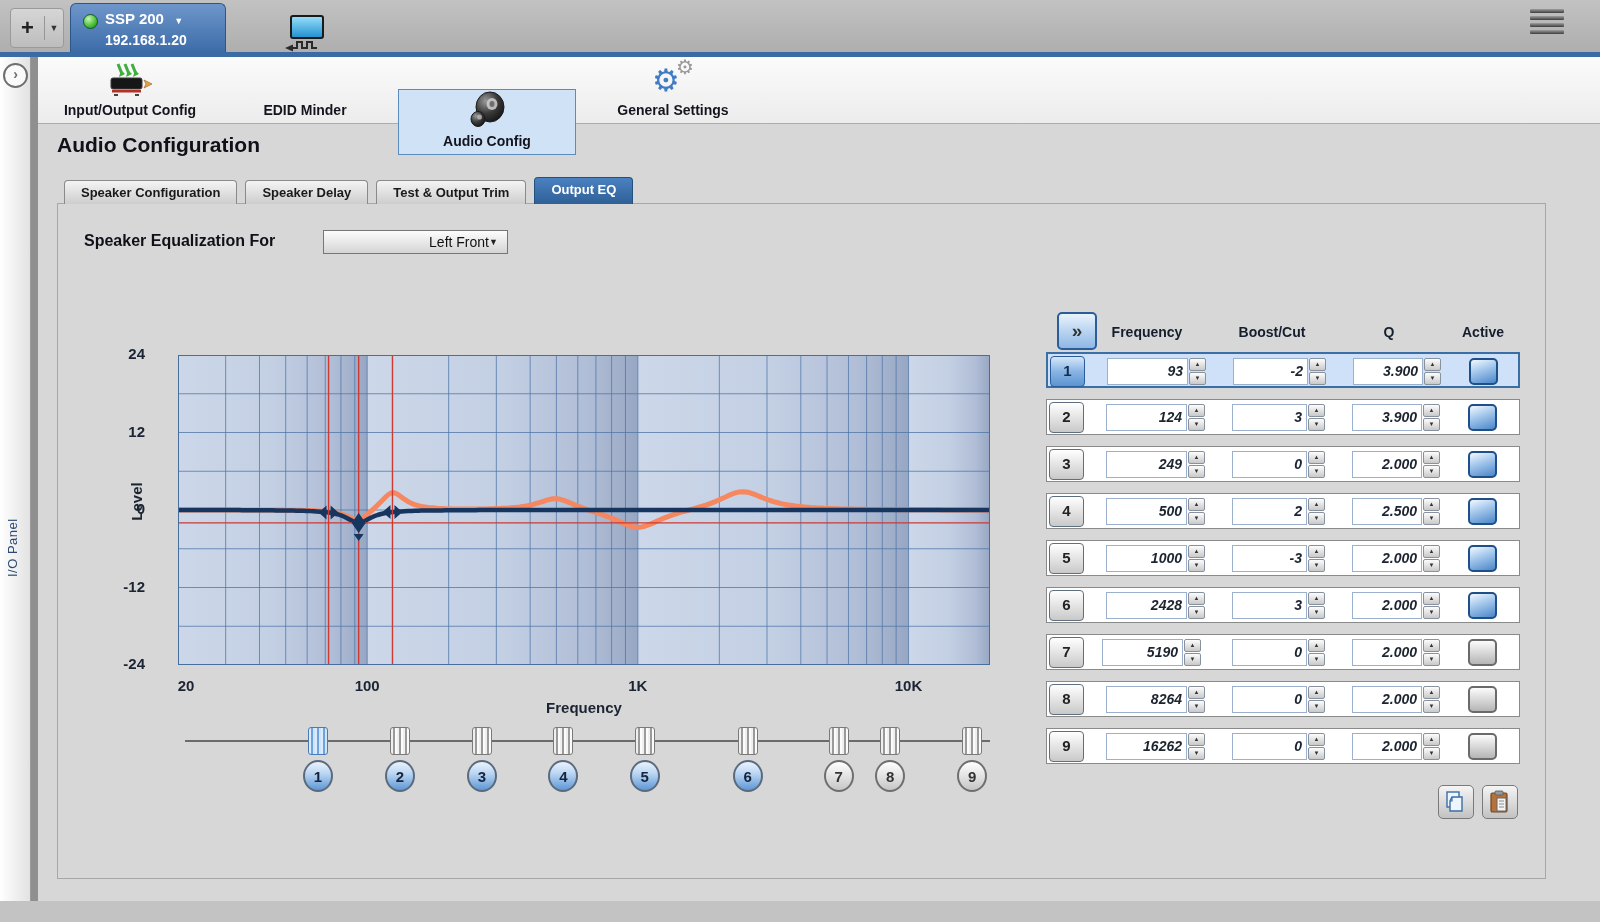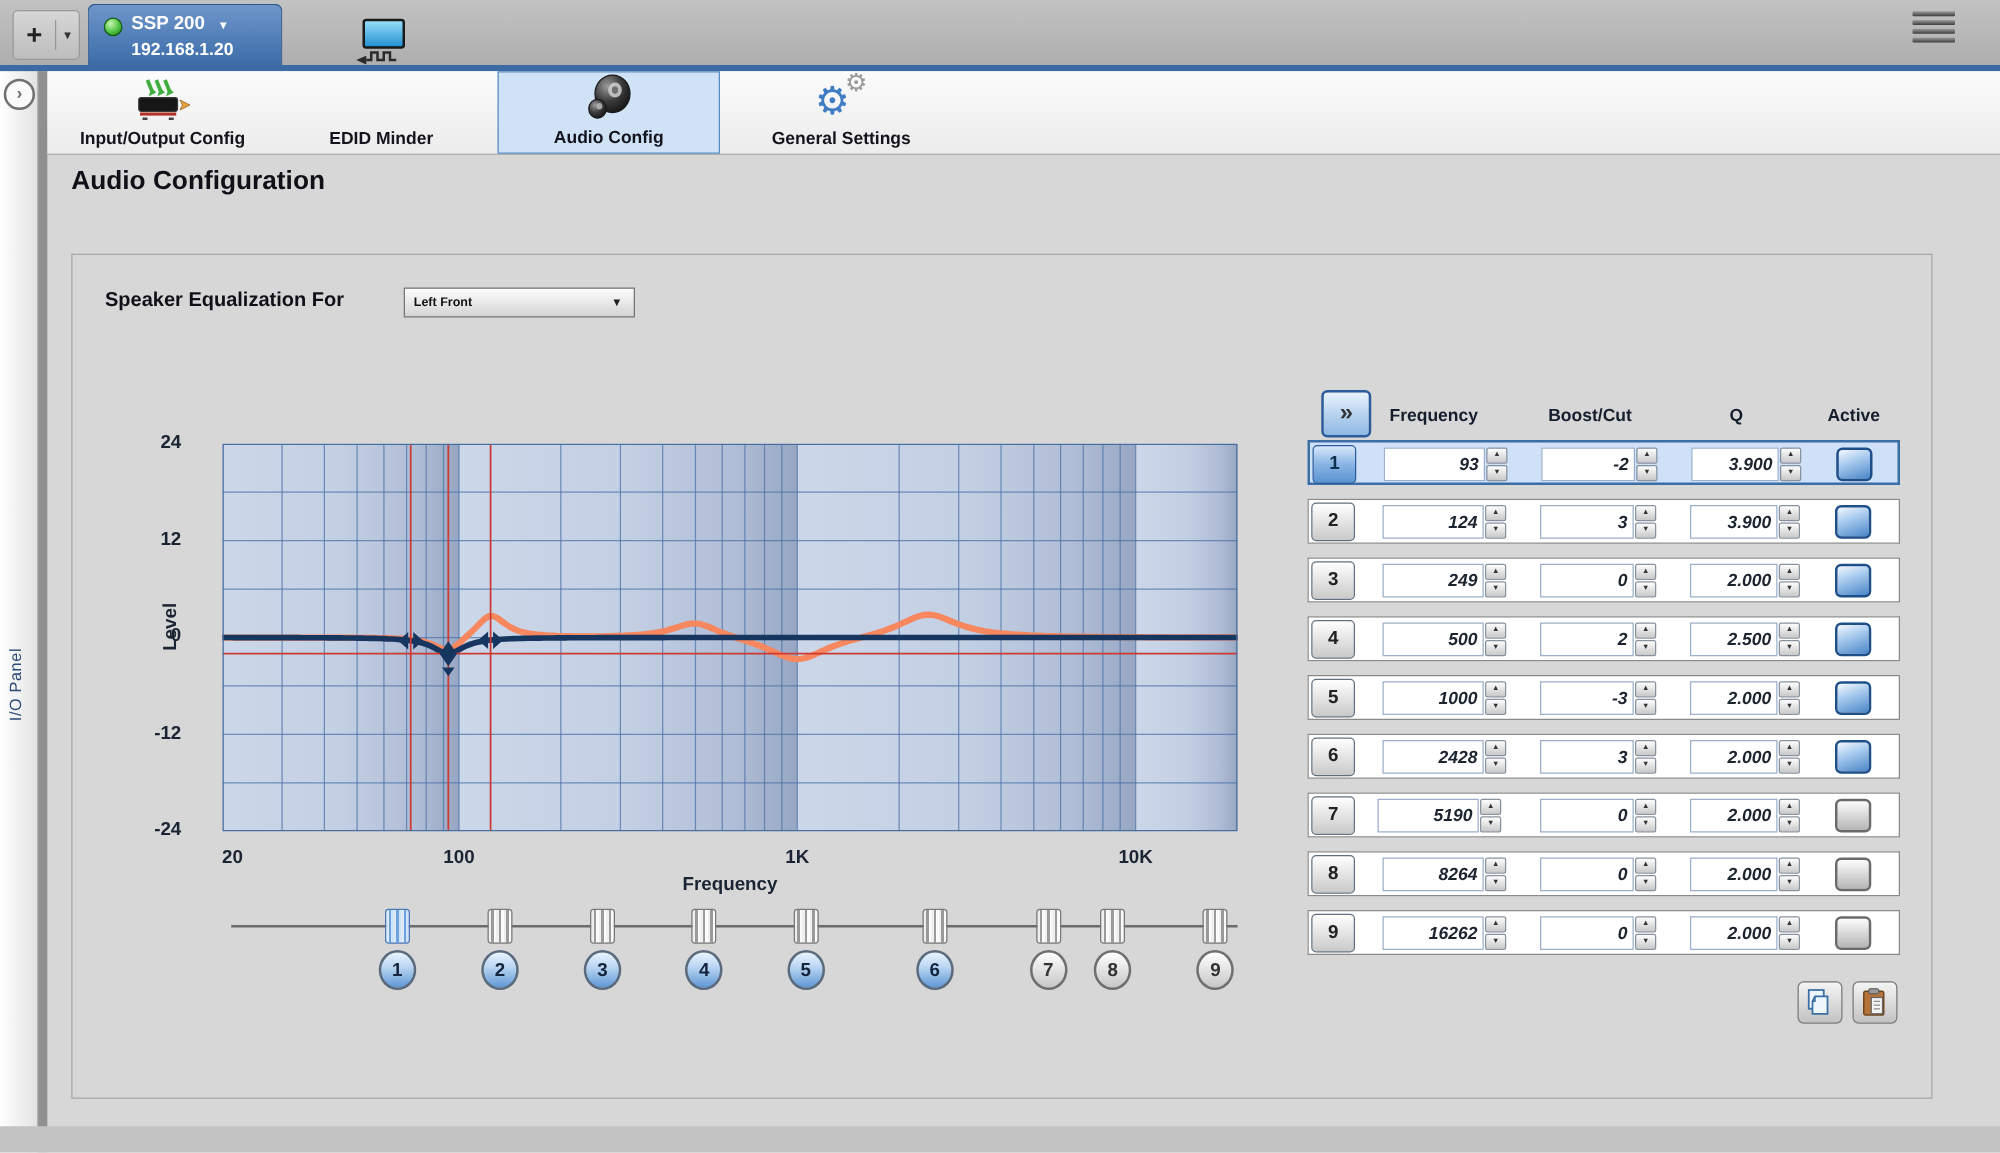--- a/index.html
+++ b/index.html
@@ -50,21 +50,21 @@
   .tabs{position:absolute;left:64px;top:177px;height:27px;display:flex;align-items:flex-end;gap:8px;z-index:3;}
   .tab{height:24px;box-sizing:border-box;padding:0 16px;border:1px solid #8a8a8a;border-bottom:none;
     border-radius:4px 4px 0 0;background:linear-gradient(#f4f4f4,#cdcdcd);
     font-size:13px;font-weight:700;color:#1a1a1a;line-height:23px;cursor:pointer;}
   .tab.selected{height:27px;background:linear-gradient(#4a81c0,#2f6097);border-color:#24507f;color:#fff;}
   .panel-box{position:absolute;left:57px;top:203px;width:1489px;height:676px;border:1px solid #a7a7a7;box-sizing:border-box;z-index:1;}
   
   .selector-label{position:absolute;left:84px;top:232px;font-size:16px;font-weight:700;color:#101018;z-index:2;}
   .combo{position:absolute;left:323px;top:230px;width:185px;height:24px;box-sizing:border-box;
     border:1px solid #767676;background:linear-gradient(#fdfdfd,#d4d4d4);display:flex;align-items:center;cursor:pointer;z-index:2;}
-  .combo .cval{flex:1;padding-left:7px;font-size:10px;font-weight:700;color:#111;}
+  .combo .cval{flex:1;padding-left:7px;font-size:14px;font-weight:400;color:#111;text-align:right;}
   .combo .carr{width:18px;font-size:9px;color:#222;}
   
   .chart-wrap{position:absolute;left:178px;top:355px;width:812px;height:310px;z-index:2;}
   .ytick{position:absolute;width:46px;right:845px;text-align:right;font-size:15px;font-weight:700;color:#1a2433;}
   .xtick{position:absolute;top:322px;transform:translateX(-50%);font-size:15px;font-weight:700;color:#1a2433;}
   .ylab{position:absolute;left:-72px;top:138px;transform:rotate(-90deg);transform-origin:center;
     font-size:15px;font-weight:700;color:#1a2433;width:60px;text-align:center;}
   .xlab{position:absolute;left:0;width:812px;top:344px;text-align:center;font-size:15px;font-weight:700;color:#1a2433;}
   
   .slider-zone{position:absolute;left:185px;top:727px;width:805px;height:70px;z-index:2;}
@@ -169,21 +169,21 @@
                 <stop offset="1" stop-color="#1e8fd0"></stop>
               </linearGradient>
             </defs>
           <rect x="10" y="2" width="32" height="22" rx="2" fill="url(#scr)" stroke="#1a1a1a" stroke-width="2"></rect>
           <path d="M12 34 h4 v-6 h5 v6 h5 v-6 h5 v6 h5" fill="none" stroke="#2a2a2a" stroke-width="2"></path>
           <polygon points="4,34 12,30.5 12,37.5" fill="#2a2a2a"></polygon>
         </svg>
       </div>
       <div class="tlabel">EDID Minder</div>
     </div>
-    <div class="tool-item selected" style="width:178px;margin-left:18px;">
+    <div class="tool-item selected" style="width:178px;margin-left:18px;margin-top:32px;">
       <div class="ticon">
         <svg width="44" height="42" viewBox="0 0 44 42">
           <defs>
               <radialGradient id="spk" cx="0.35" cy="0.3" r="0.9">
             <stop offset="0" stop-color="#9a9a9a"></stop>
                 <stop offset="0.45" stop-color="#3c3c3c"></stop>
                 <stop offset="1" stop-color="#050505"></stop>
               </radialGradient>
             </defs>
           <ellipse cx="25" cy="16" rx="14" ry="15" fill="url(#spk)" stroke="#1a1a1a"></ellipse>
@@ -200,20 +200,26 @@
         <div class="gear-wrap">
           <span class="gear-small">⚙</span>
           <span class="gear-big">⚙</span>
         </div>
       </div>
       <div class="tlabel">General Settings</div>
     </div>
   </div>
 
   <div class="page-title">Audio Configuration</div>
+  <div class="tabs">
+    <div class="tab">Speaker Configuration</div>
+    <div class="tab">Speaker Delay</div>
+    <div class="tab">Test &amp; Output Trim</div>
+    <div class="tab selected">Output EQ</div>
+  </div>
   <div class="panel-box"></div>
 
   <div class="selector-label">Speaker Equalization For</div>
   <div class="combo">
     <div class="cval">Left Front</div>
     <div class="carr">▼</div>
   </div>
 
   <div class="chart-wrap" id="chartWrap"><svg width="812" height="310">
         <defs>

